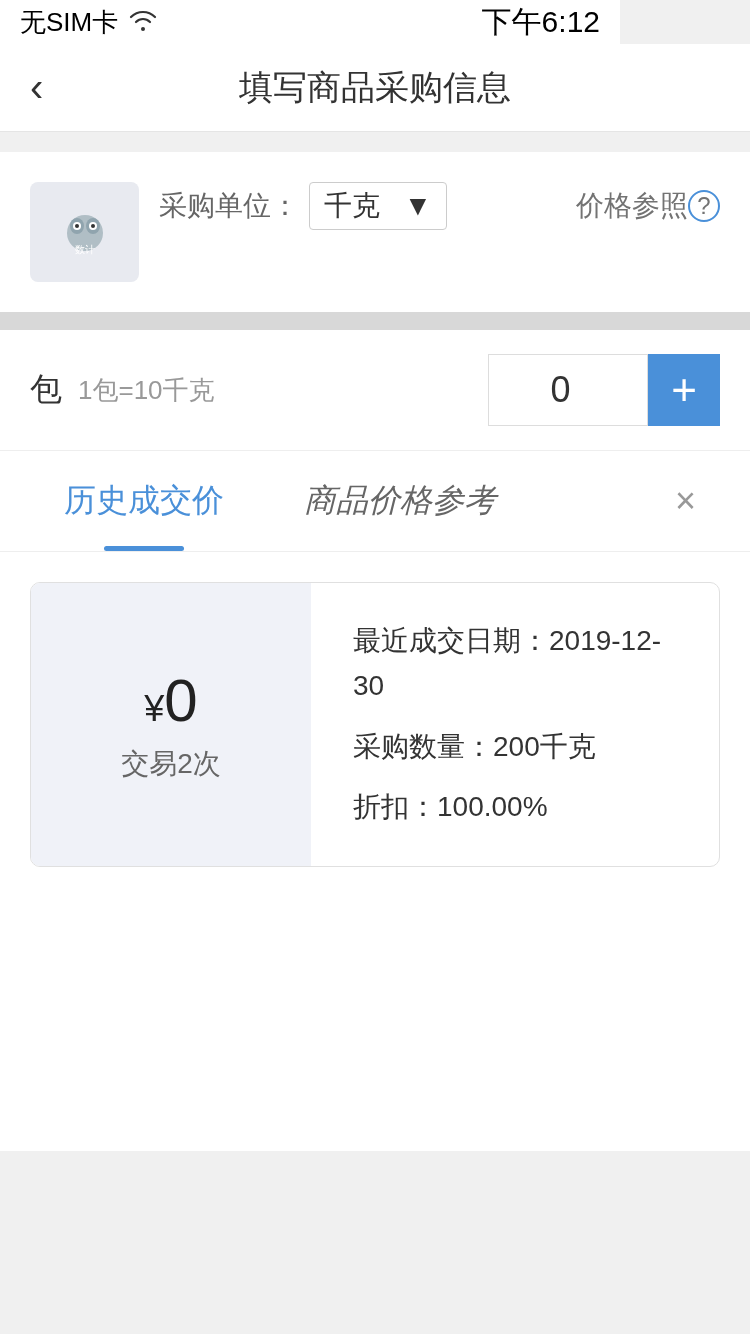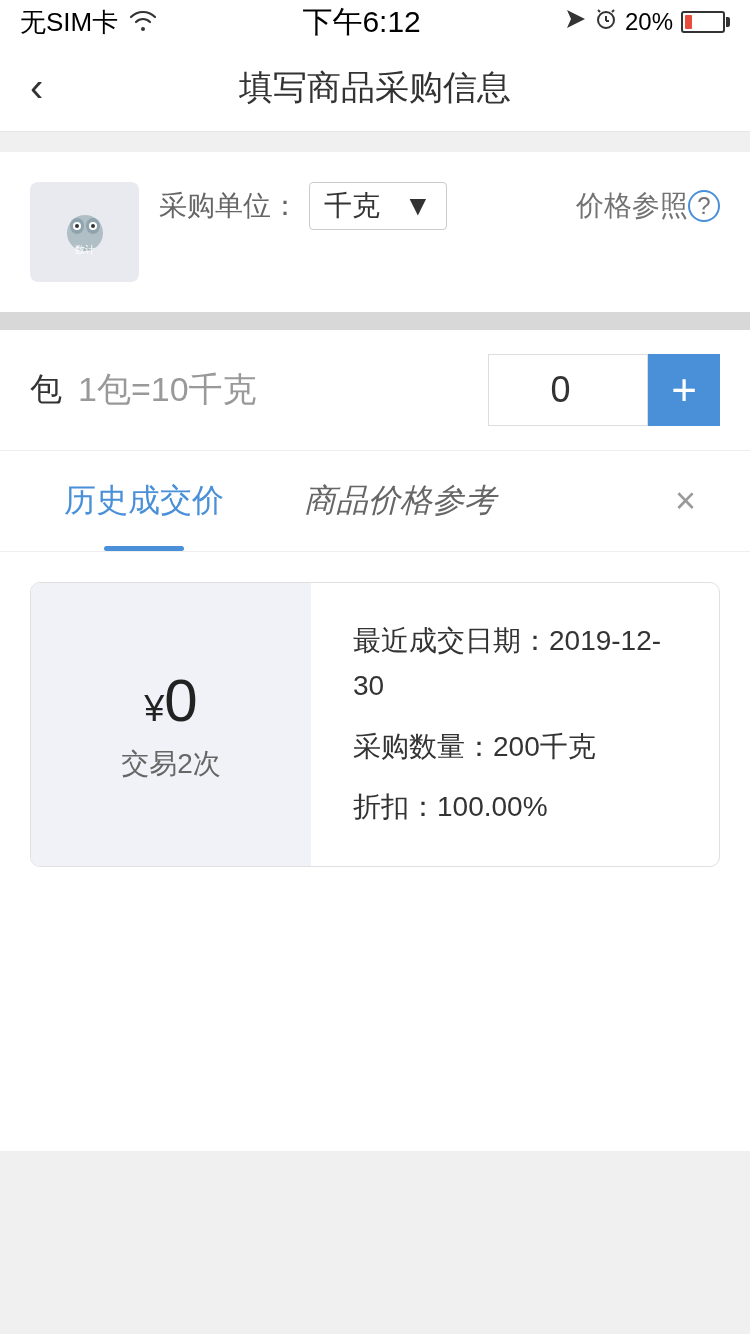--- a/index.html
+++ b/index.html
@@ -7,21 +7,21 @@
     body {
       width: 750px;
       min-height: 1334px;
       font-family: -apple-system, "PingFang SC", "Helvetica Neue", sans-serif;
       background: #f0f0f0;
       overflow-x: hidden;
     }
 
     
     .status-bar {
-      width: 750px;
+      width: 620px;
       height: 44px;
       background: #fff;
       display: flex;
       align-items: center;
       justify-content: space-between;
       padding: 0 20px;
       font-size: 28px;
     }
     .status-left {
       display: flex;
@@ -190,21 +190,21 @@
       display: flex;
       align-items: center;
       gap: 16px;
     }
     .qty-unit-label {
       font-size: 32px;
       color: #333;
       font-weight: 500;
     }
     .qty-conversion {
-      font-size: 34px;
+      font-size: 26px;
       color: #999;
     }
     .qty-input-group {
       display: flex;
       align-items: center;
     }
     .qty-input {
       width: 160px;
       height: 72px;
       border: 1px solid #ddd;
@@ -329,43 +329,20 @@
     <span>无SIM卡</span>
     <span>
       <svg width="30" height="22" viewBox="0 0 30 22">
         <path d="M15 18a2 2 0 1 1 0 4 2 2 0 0 1 0-4z" fill="#333"></path>
         <path d="M8 13c1.9-1.9 4.5-3 7-3s5.1 1.1 7 3" stroke="#333" stroke-width="2.2" fill="none" stroke-linecap="round"></path>
         <path d="M3 8C6.3 4.7 10.5 3 15 3s8.7 1.7 12 5" stroke="#333" stroke-width="2.2" fill="none" stroke-linecap="round"></path>
       </svg>
     </span>
   </div>
   <div class="status-center">下午6:12</div>
-  <div class="status-right">
-    <span>
-      <svg width="22" height="22" viewBox="0 0 22 22">
-          <polygon points="2,2 20,11 2,20 6,11" fill="#333"></polygon>
-        </svg>
-    </span>
-    <span>
-      <svg width="22" height="22" viewBox="0 0 22 22">
-        <circle cx="11" cy="12" r="8" stroke="#333" stroke-width="2" fill="none"></circle>
-        <line x1="11" y1="8" x2="11" y2="13" stroke="#333" stroke-width="2"></line>
-        <line x1="11" y1="13" x2="14" y2="13" stroke="#333" stroke-width="2"></line>
-        <line x1="5" y1="4" x2="3" y2="2" stroke="#333" stroke-width="2"></line>
-        <line x1="17" y1="4" x2="19" y2="2" stroke="#333" stroke-width="2"></line>
-      </svg>
-    </span>
-    <span>20%</span>
-    <div class="battery-icon">
-      <div class="battery-body">
-        <div class="battery-fill"></div>
-      </div>
-      <div class="battery-tip"></div>
-    </div>
-  </div>
 </div>
 
 <div class="nav-bar">
   <span class="nav-back">‹</span>
   <span class="nav-title">填写商品采购信息</span>
 </div>
 
 <div class="product-section">
   <div class="product-row">
     <div class="product-thumb">

